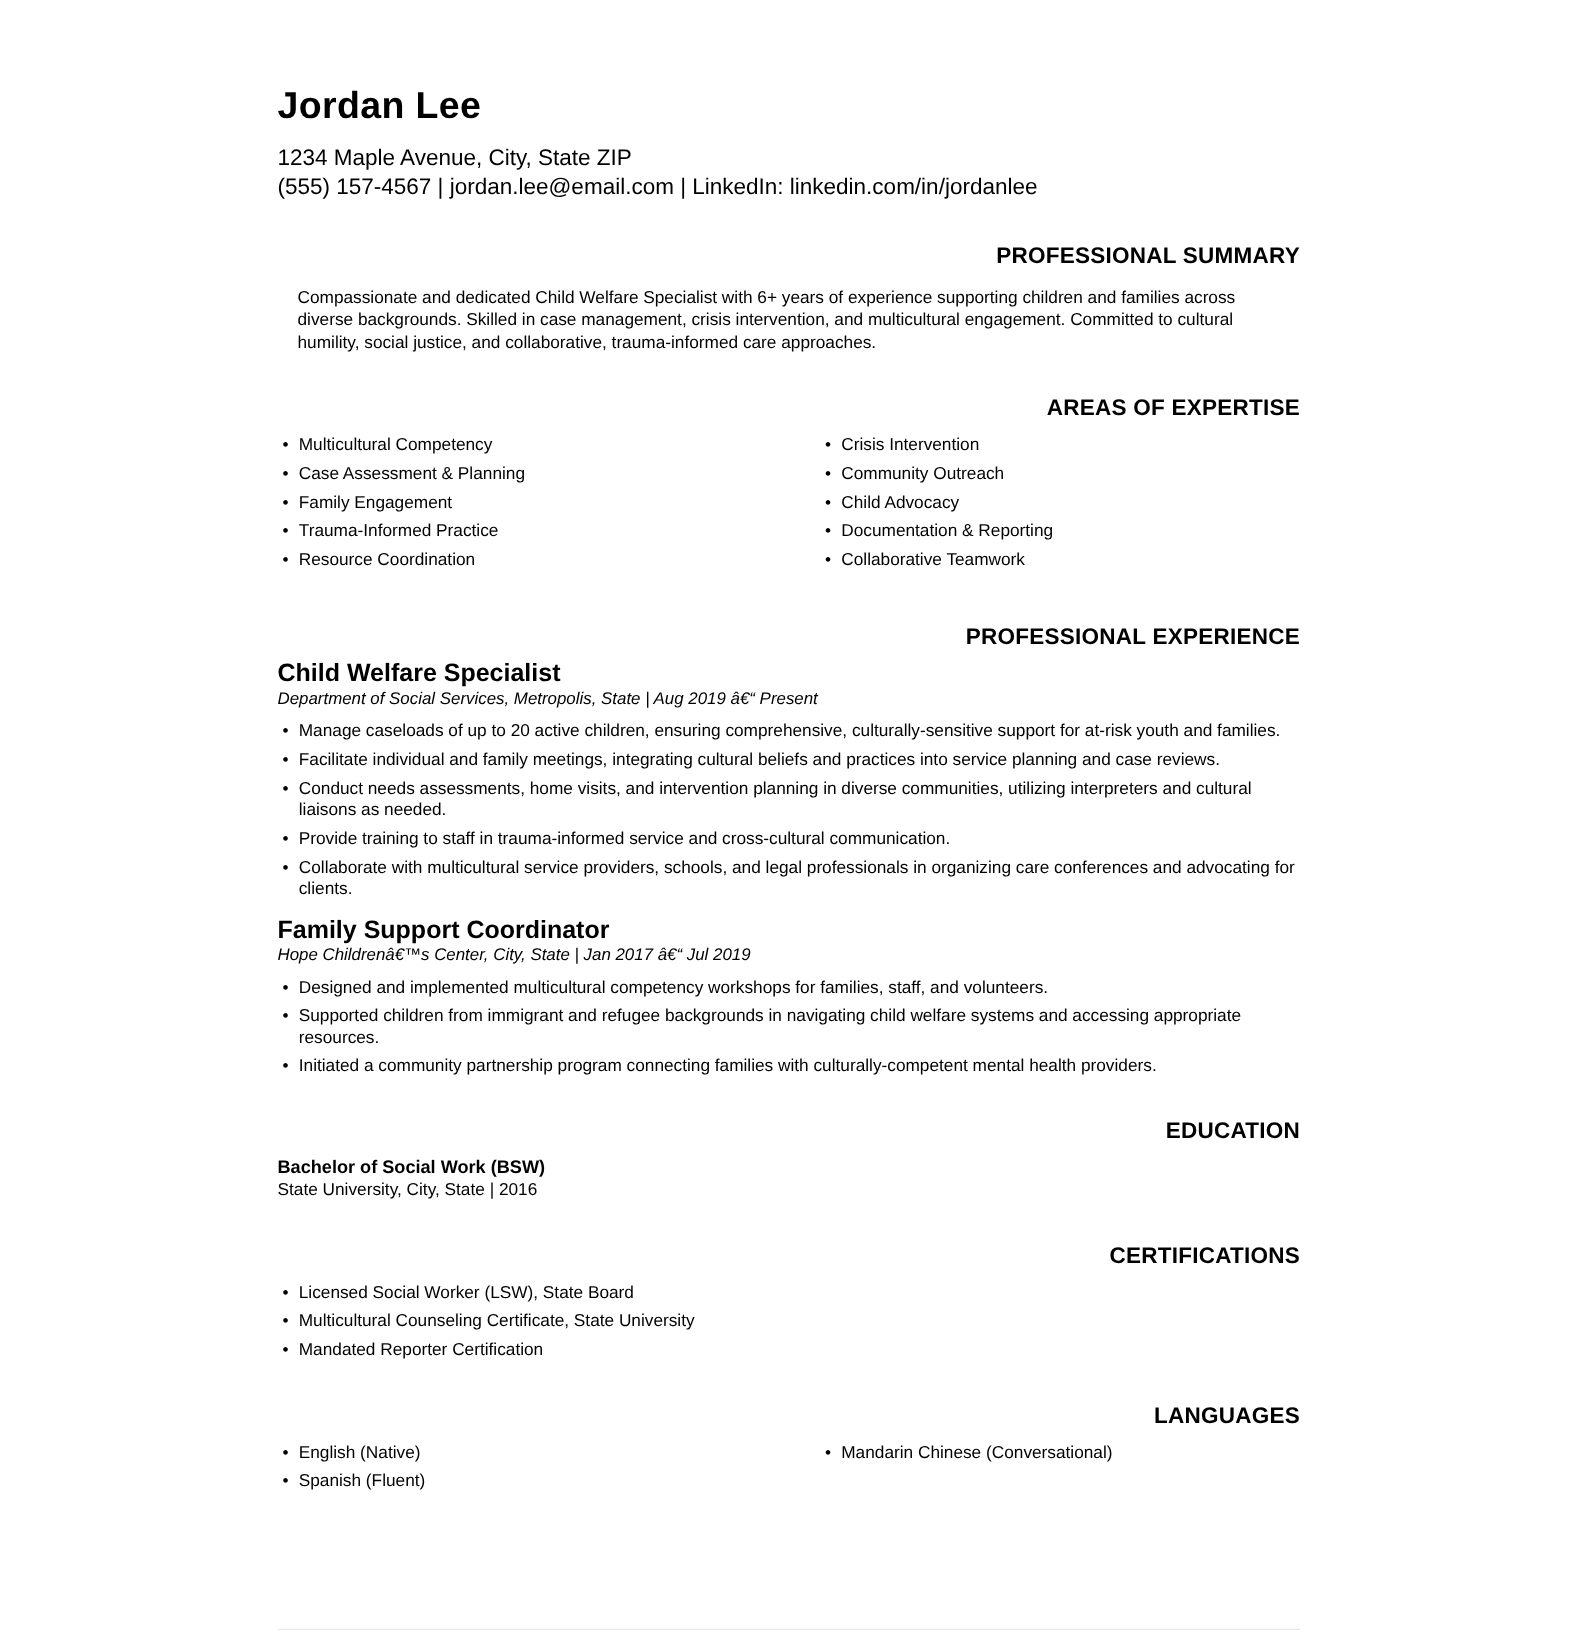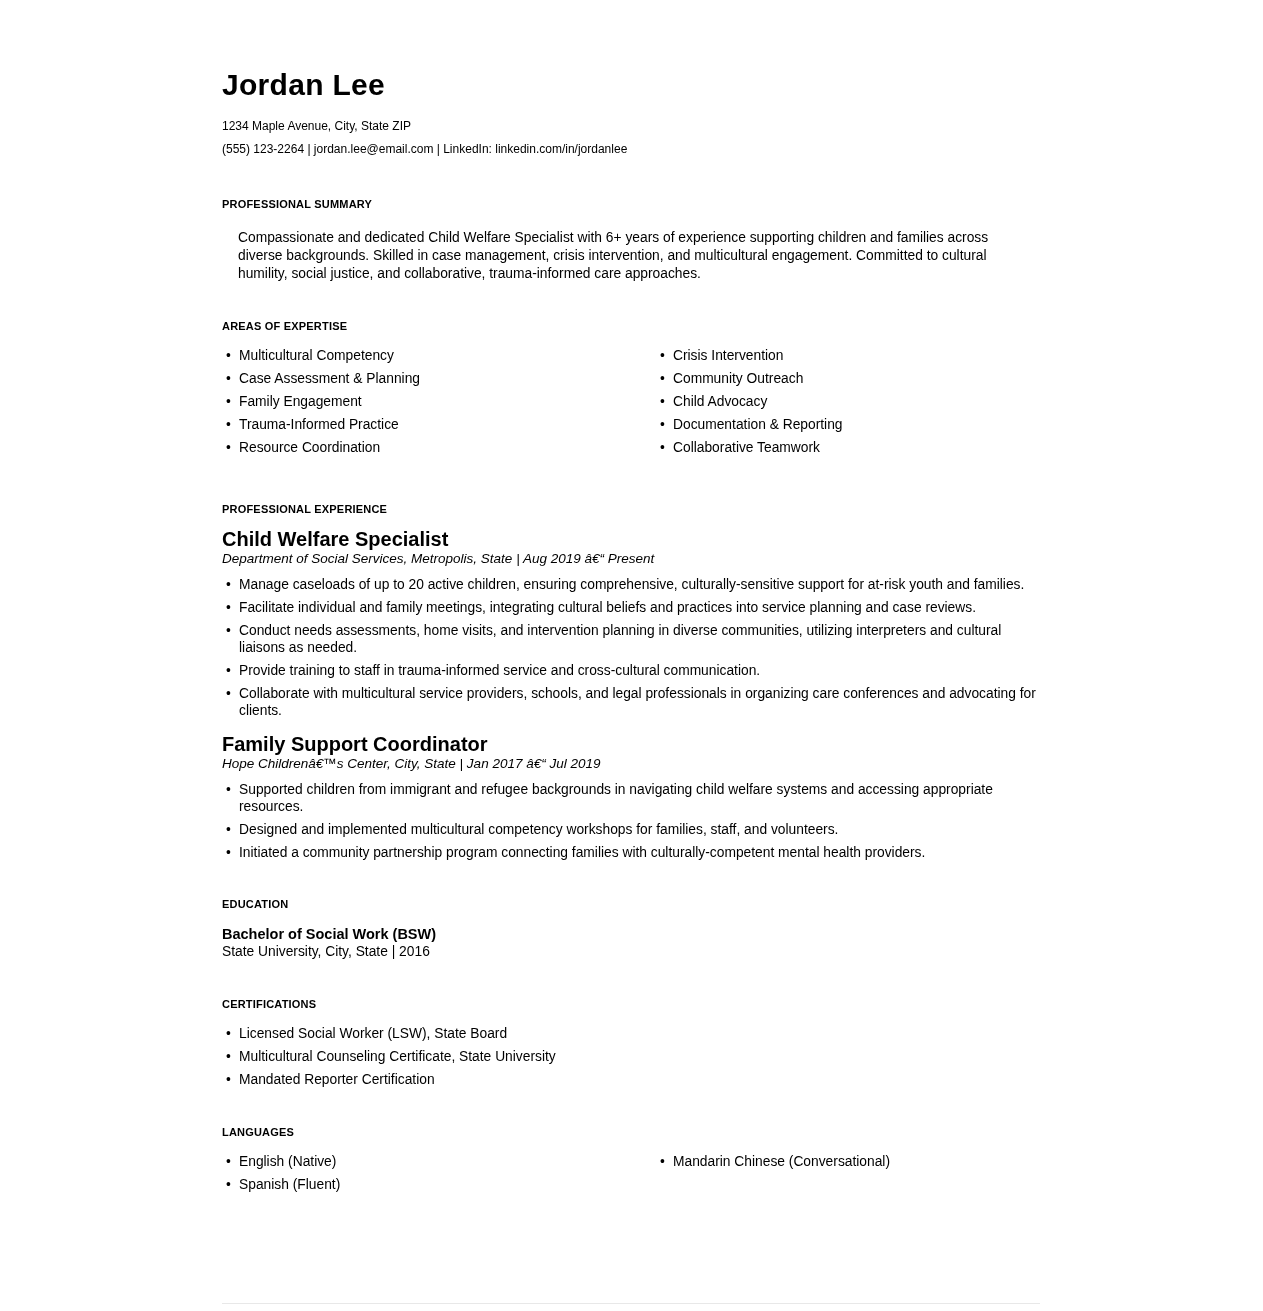--- a/index.html
+++ b/index.html
@@ -20,32 +20,33 @@
   }
   
   h1.name {
     font-size: 30px;
     font-weight: bold;
     margin: 0 0 13px 0;
     line-height: 34px;
     letter-spacing: 0.3px;
   }
   .contact-line {
-    font-size: 12px;
+    font-size: 18px;
     line-height: 23px;
   }
   
   section { margin-top: 35px; }
   section.sec-experience { margin-top: 39px; }
   h2.sec-heading {
-    font-size: 11px;
+    font-size: 18px;
     font-weight: bold;
     margin: 0 0 12px 0;
     letter-spacing: 0.2px;
     line-height: 17px;
+    text-align: right;
   }
   p.summary-text {
     font-size: 13.8px;
     line-height: 18px;
     margin: 16px;
   }
   
   ul.bullets {
     margin: 0;
     padding: 0;
@@ -110,21 +111,21 @@
   }
 </style>
 </head>
 <body>
 
 <div class="page">
 
   <header>
     <h1 class="name">Jordan Lee</h1>
     <div class="contact-line">1234 Maple Avenue, City, State ZIP</div>
-    <div class="contact-line">(555) 123-2264 | jordan.lee@email.com | LinkedIn: linkedin.com/in/jordanlee</div>
+    <div class="contact-line">(555) 157-4567 | jordan.lee@email.com | LinkedIn: linkedin.com/in/jordanlee</div>
   </header>
 
   <section class="sec-summary">
     <h2 class="sec-heading">PROFESSIONAL SUMMARY</h2>
     <p class="summary-text">Compassionate and dedicated Child Welfare Specialist with 6+ years of experience supporting children and families across diverse backgrounds. Skilled in case management, crisis intervention, and multicultural engagement. Committed to cultural humility, social justice, and collaborative, trauma-informed care approaches.</p>
   </section>
 
   <section class="sec-expertise">
     <h2 class="sec-heading">AREAS OF EXPERTISE</h2>
     <div class="two-col">
@@ -157,22 +158,22 @@
         <li>Conduct needs assessments, home visits, and intervention planning in diverse communities, utilizing interpreters and cultural liaisons as needed.</li>
         <li>Provide training to staff in trauma-informed service and cross-cultural communication.</li>
         <li>Collaborate with multicultural service providers, schools, and legal professionals in organizing care conferences and advocating for clients.</li>
       </ul>
     </div>
 
     <div class="job">
       <h3 class="job-title">Family Support Coordinator</h3>
       <div class="job-meta">Hope Childrenâ€™s Center, City, State  |  Jan 2017 â€“ Jul 2019</div>
       <ul class="bullets">
+        <li>Designed and implemented multicultural competency workshops for families, staff, and volunteers.</li>
         <li>Supported children from immigrant and refugee backgrounds in navigating child welfare systems and accessing appropriate resources.</li>
-        <li>Designed and implemented multicultural competency workshops for families, staff, and volunteers.</li>
         <li>Initiated a community partnership program connecting families with culturally-competent mental health providers.</li>
       </ul>
     </div>
   </section>
 
   <section class="sec-education">
     <h2 class="sec-heading">EDUCATION</h2>
     <h3 class="degree">Bachelor of Social Work (BSW)</h3>
     <div class="edu-meta">State University, City, State  |  2016</div>
   </section>

